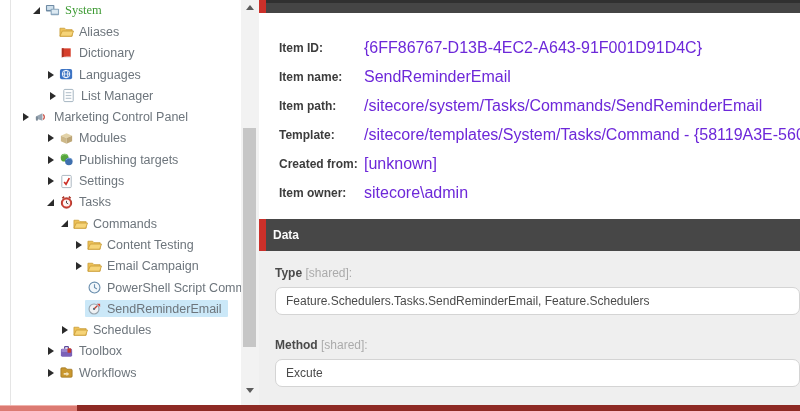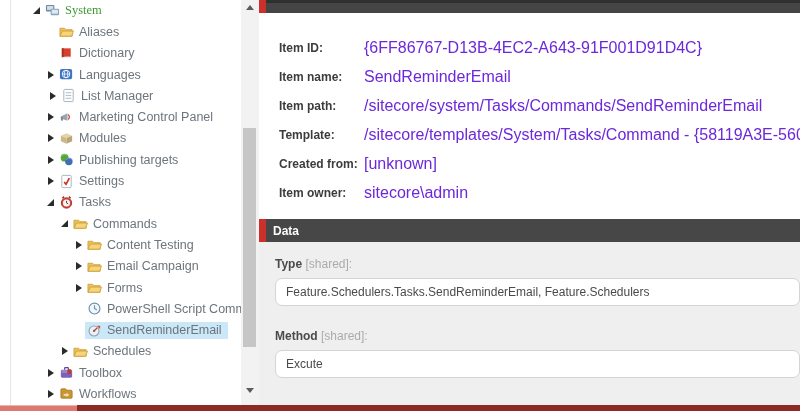--- a/index.html
+++ b/index.html
@@ -29,21 +29,21 @@
   .down-tri{width:0;height:0;border-left:4px solid transparent;border-right:4px solid transparent;border-top:5px solid #5c5c5c;}
   .scroll-thumb{position:absolute;left:2px;width:13px;top:128px;height:219px;background:#c6c6c6;}
   
   .right-panel{position:absolute;left:259px;top:0;width:541px;height:405px;background:#fff;}
   .accent{position:absolute;left:0;top:0;bottom:0;width:7px;background:#cb302a;}
   .top-bar{position:relative;height:13px;background:#454545;box-shadow:inset 0 3px 0 #303030;}
   .quick-info{height:206px;box-sizing:border-box;padding:20px 0 0 20px;background:#fff;}
   .qi-row{display:flex;height:29px;align-items:center;}
   .qi-label{width:85px;flex:0 0 85px;font-size:12px;font-weight:bold;color:#3c3c3c;}
   .qi-value{font-size:16px;color:#6d28d9;white-space:nowrap;}
-  .section-header{position:relative;height:23px;background:#474747;display:flex;align-items:center;padding-left:14px;}
+  .section-header{position:relative;height:32px;background:#474747;display:flex;align-items:center;padding-left:14px;}
   .section-title{color:#fbfbfb;font-size:12px;font-weight:bold;}
   .data-body{height:163px;box-sizing:border-box;background:#efefef;padding:14px 0 0 16px;}
   .field-label{font-size:12px;color:#4a4a4a;font-weight:bold;height:16px;line-height:16px;}
   .field-label .shared{font-weight:normal;color:#ababab;}
   .field-input{display:block;box-sizing:border-box;margin-top:6px;width:100%;height:28px;
     background:#fff;border:1px solid #d4d4d4;border-radius:7px;padding:0 10px;
     font-family:"Liberation Sans",sans-serif;font-size:12px;color:#4a4a4a;outline:none;}
   .field-gap{height:22px;}
   
   .hscroll{position:absolute;left:0;bottom:0;width:800px;height:6px;background:#8e2a24;}
@@ -121,21 +121,21 @@
             <svg width="15" height="15" viewBox="0 0 16 16">
               <rect x="3" y="1.5" width="10" height="13" rx="1" fill="#fff" stroke="#9fb0bd" stroke-width="1"></rect>
               <line x1="5" y1="5" x2="11" y2="5" stroke="#b6c3cd" stroke-width="1.2"></line>
               <line x1="5" y1="8" x2="11" y2="8" stroke="#b6c3cd" stroke-width="1.2"></line>
               <line x1="5" y1="11" x2="11" y2="11" stroke="#b6c3cd" stroke-width="1.2"></line>
             </svg>
           </span>
           <span class="tree-label">List Manager</span>
         </span>
       </div>
-      <div class="tree-row" style="padding-left: 44px;">
+      <div class="tree-row" style="padding-left: 19px;">
         <span class="arrow-box">
           <span class="tri-collapsed"></span>
         </span>
         <span class="row-inner">
           <span class="icon">
             <svg width="15" height="15" viewBox="0 0 16 16">
               <path d="M2 7 L9 3.5 L9 11.5 L2 9 Z" fill="#98a6b3"></path>
               <rect x="2" y="7" width="2.2" height="4.5" rx="1" fill="#7c8a97"></rect>
               <path d="M9.5 5 C11.5 5.5 11.5 9.5 9.5 10" fill="none" stroke="#c94b3f" stroke-width="1.4"></path>
             </svg>
@@ -238,34 +238,20 @@
           <span class="tri-collapsed"></span>
         </span>
         <span class="row-inner">
           <span class="icon">
             <svg width="15" height="15" viewBox="0 0 16 16">
               <path d="M1 4.5 L1 13 L14 13 L14 6 L7.5 6 L6 4.5 Z" fill="#edc158" stroke="#c79a33" stroke-width="0.8"></path>
               <path d="M1 13 L3.5 7.5 L15.5 7.5 L13.5 13 Z" fill="#f6d478" stroke="#c79a33" stroke-width="0.8"></path>
             </svg>
           </span>
           <span class="tree-label">Email Campaign</span>
-        </span>
-      </div>
-      <div class="tree-row" style="padding-left: 72px;">
-        <span class="arrow-box">
-          <span class="tri-collapsed"></span>
-        </span>
-        <span class="row-inner">
-          <span class="icon">
-            <svg width="15" height="15" viewBox="0 0 16 16">
-              <path d="M1 4.5 L1 13 L14 13 L14 6 L7.5 6 L6 4.5 Z" fill="#edc158" stroke="#c79a33" stroke-width="0.8"></path>
-              <path d="M1 13 L3.5 7.5 L15.5 7.5 L13.5 13 Z" fill="#f6d478" stroke="#c79a33" stroke-width="0.8"></path>
-            </svg>
-          </span>
-          <span class="tree-label">Forms</span>
         </span>
       </div>
       <div class="tree-row" style="padding-left: 72px;">
         <span class="arrow-box"></span>
         <span class="row-inner">
           <span class="icon">
             <svg width="15" height="15" viewBox="0 0 16 16">
               <circle cx="8" cy="8" r="5.8" fill="#f2f7fb" stroke="#6b8fae" stroke-width="1.2"></circle>
               <path d="M8 4.5 L8 8 L10.5 9.5" stroke="#6b8fae" stroke-width="1.2" fill="none"></path>
             </svg>

